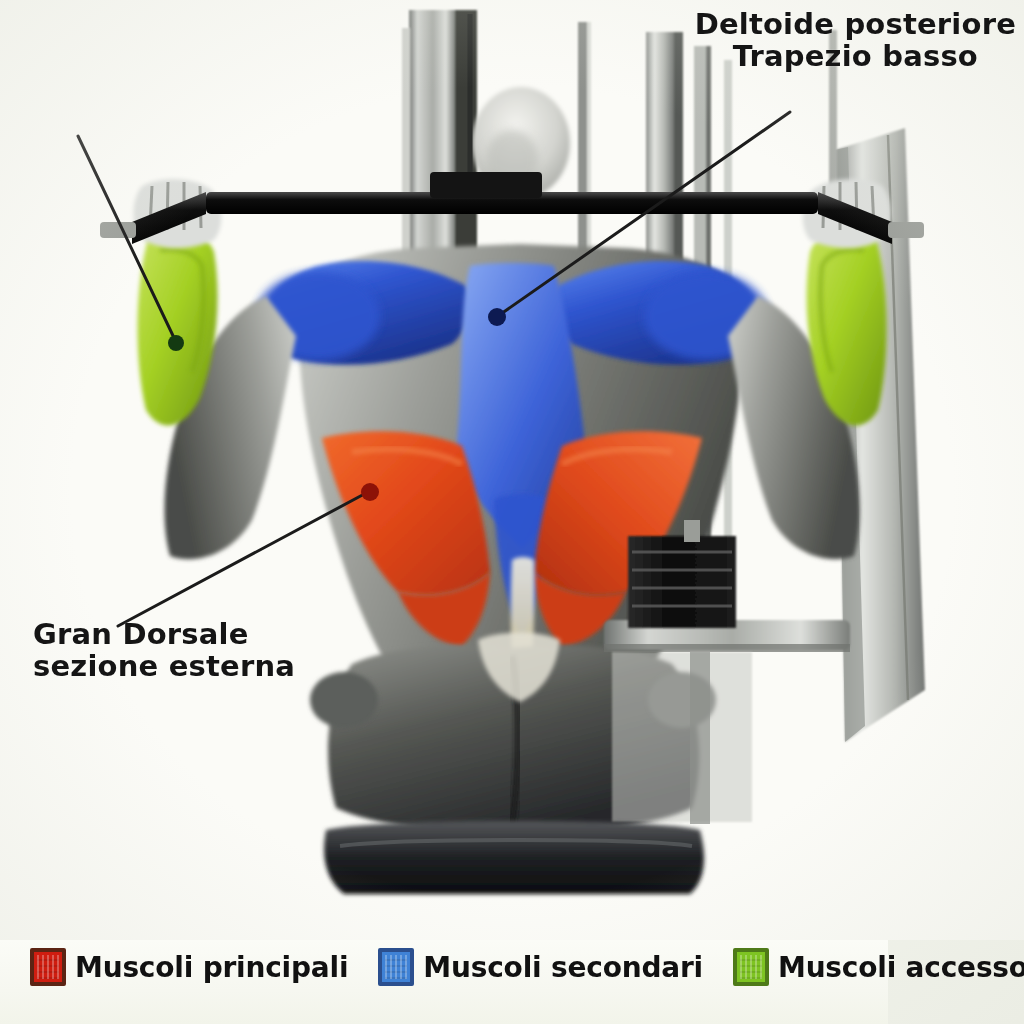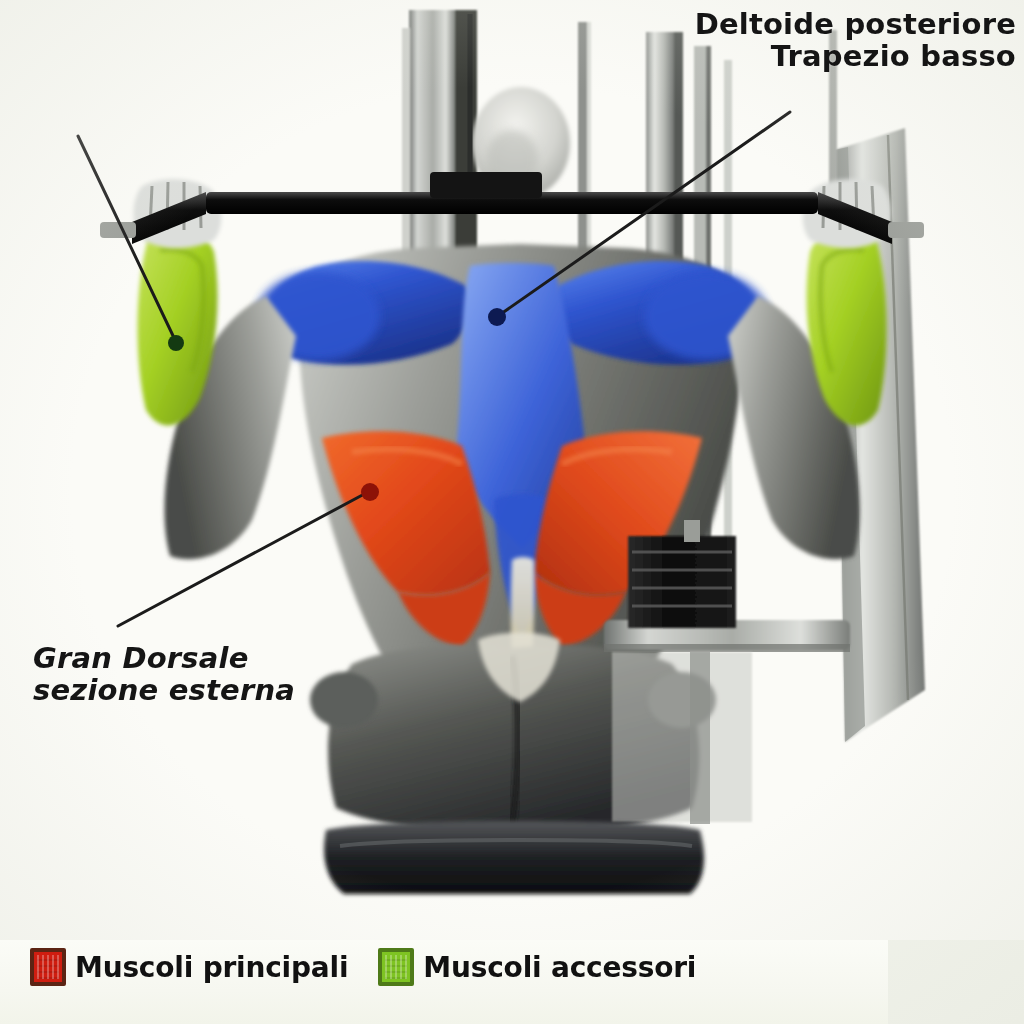--- a/index.html
+++ b/index.html
@@ -35,22 +35,22 @@
     color:#151515;
     font-family:"DejaVu Sans", sans-serif;
     font-size:29px;
     font-weight:600;
     letter-spacing:.2px;
     line-height:1.12;
     white-space:pre-line;
     text-shadow:0 0 1px rgba(255,255,255,.9);
   }
   #lbl-avambraccio{left:6px;top:96px;}
-  #lbl-deltoide{right:8px;top:8px;text-align:right;}
-  #lbl-dorsale{left:33px;top:642px;font-style:italic;}
+  #lbl-deltoide{right:8px;top:8px;text-align:center;}
+  #lbl-dorsale{left:33px;top:618px;}
   
   #legend{
     position:absolute;left:0;top:940px;width:888px;height:84px;
     display:flex;align-items:flex-start;justify-content:flex-start;
     padding-left:30px;
     box-sizing:border-box;
     background:linear-gradient(180deg,#fbfcf7 0%,#f6f7f0 60%,#f2f4ea 100%);
   }
   .legend-item{
     display:flex;align-items:center;
@@ -408,20 +408,24 @@
   <div class="label" id="lbl-dorsale">Gran Dorsale
 sezione esterna</div>
 
   <div id="legend">
 
     <div class="legend-item">
       <span class="swatch sw-red"></span>
       <span class="legend-label">Muscoli principali</span>
     </div>
 
+    <div class="legend-item">
+      <span class="swatch sw-blue"></span>
+      <span class="legend-label">Muscoli secondari</span>
+    </div>
 
     <div class="legend-item">
       <span class="swatch sw-green"></span>
       <span class="legend-label">Muscoli accessori</span>
     </div>
 
   </div>
 </div>
 
 </body></html>

